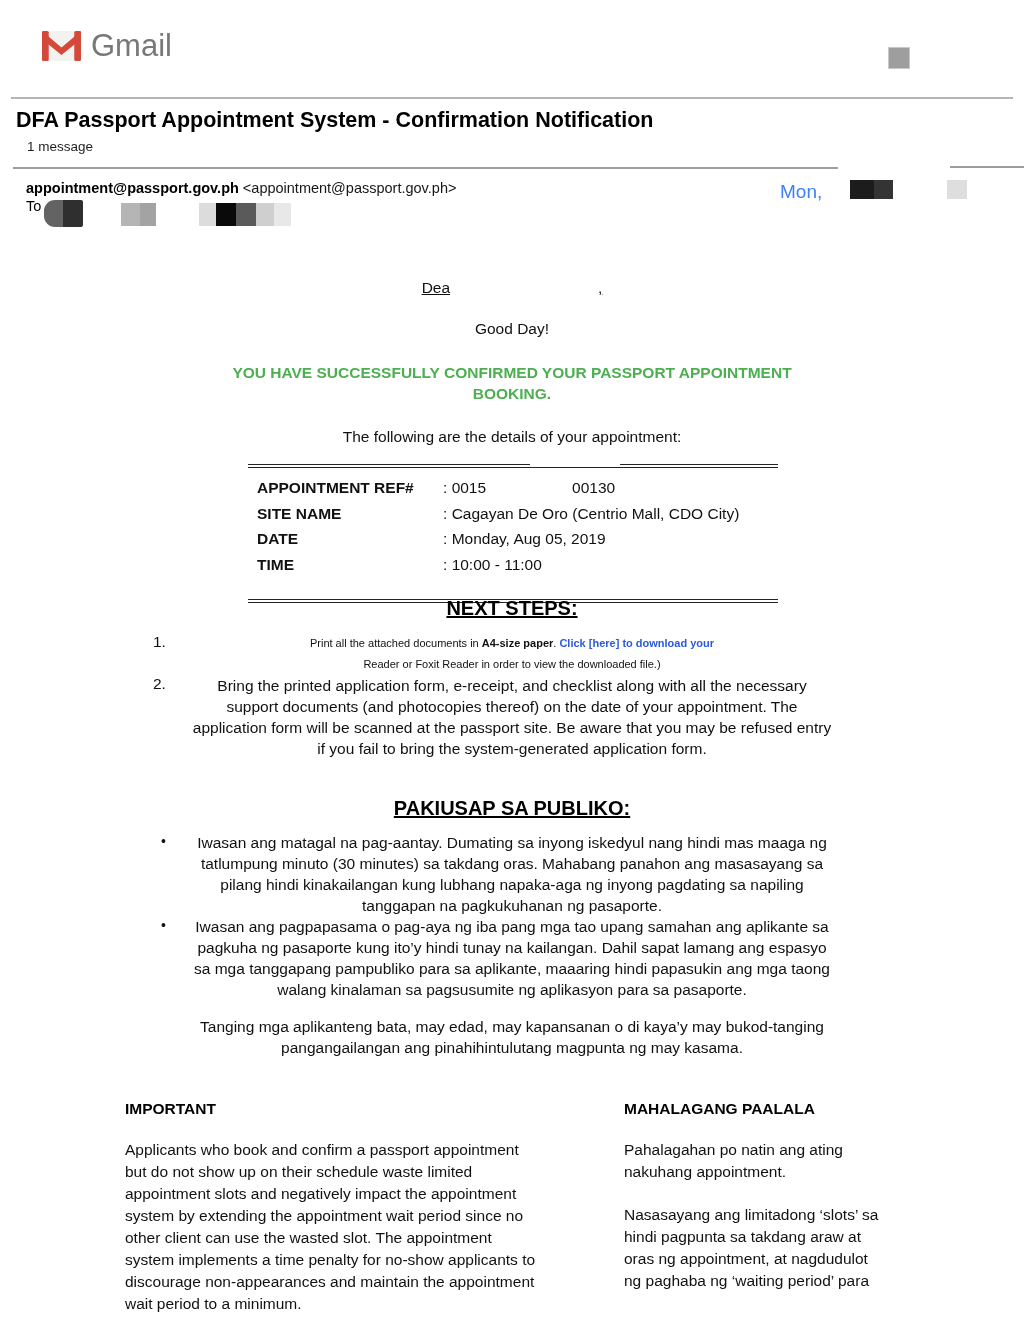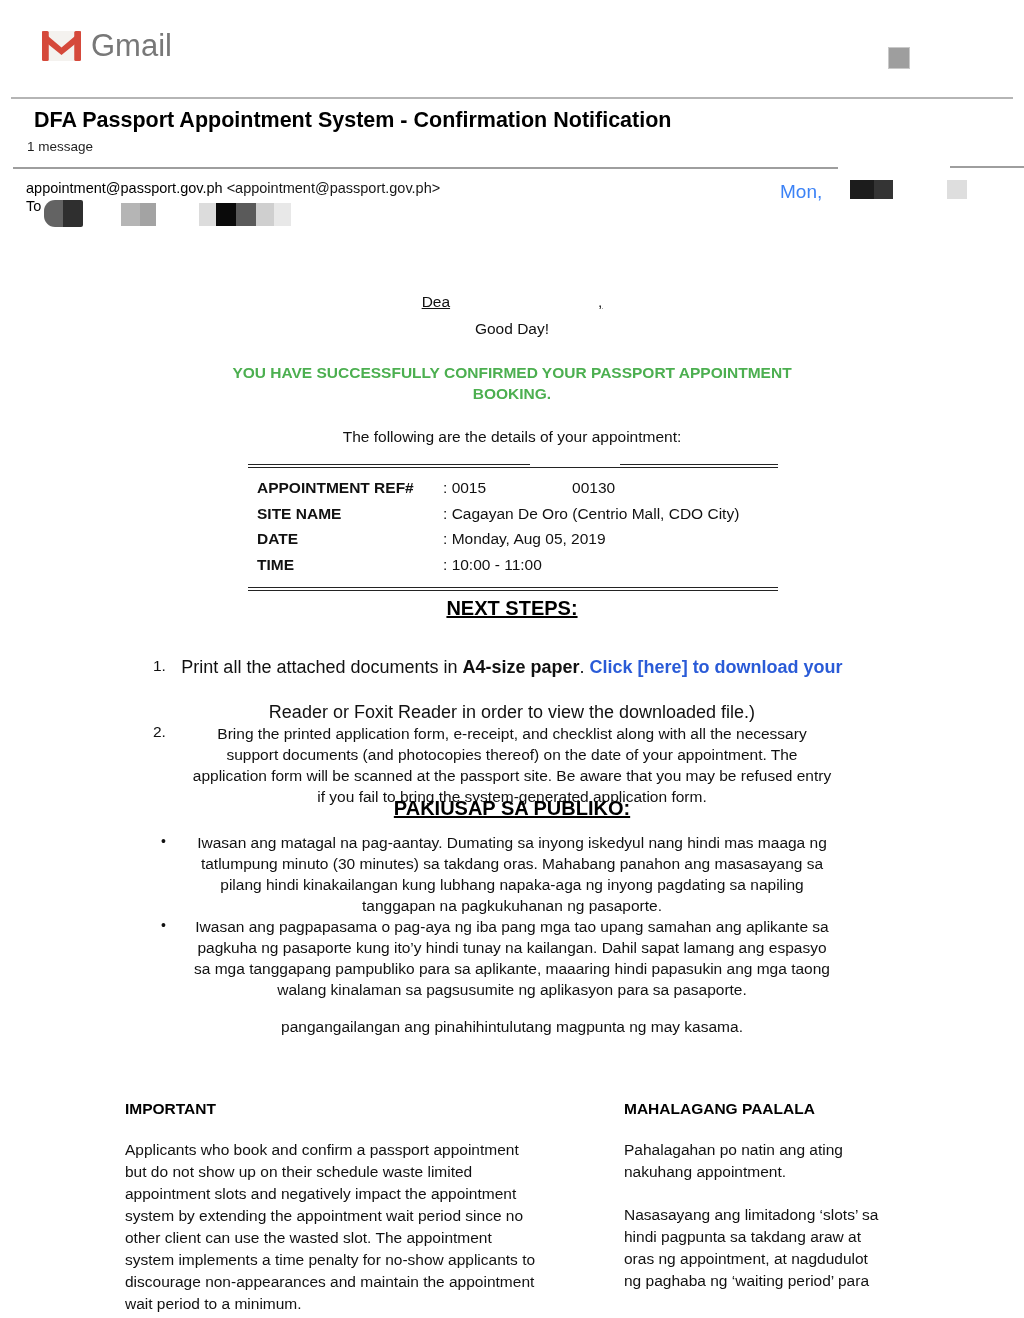--- a/index.html
+++ b/index.html
@@ -6,65 +6,65 @@
   .page{position:relative;width:1024px;height:1318px;background:#fff;overflow:hidden;
         font-family:"Liberation Sans","DejaVu Sans",sans-serif;color:#111;}
 
   
   .logo{position:absolute;left:26px;top:30px;display:flex;align-items:center;gap:10px;padding-left:16px;}
   .logo svg{width:39px;height:30px;display:block;}
   .wordmark{font-size:31px;color:#787878;line-height:1;letter-spacing:0;}
   .hdr-icon{position:absolute;left:888px;top:47px;width:20px;height:20px;background:#9e9e9e;border:1px solid #c9c9c9;}
   .rule1{position:absolute;left:11px;top:97px;width:1002px;border-top:2px solid #b5b5b5;}
 
-  .subject{position:absolute;left:34px;top:108px;font-size:21.5px;font-weight:bold;color:#000;margin:0;}
+  .subject{position:absolute;left:16px;top:108px;font-size:21.5px;font-weight:bold;color:#000;margin:0;}
   .msgcount{position:absolute;left:27px;top:139px;font-size:13.5px;color:#1f1f1f;}
   .rule2a{position:absolute;left:13px;top:167px;width:825px;border-top:2px solid #9e9e9e;}
   .rule2b{position:absolute;left:950px;top:166px;width:74px;border-top:2px solid #9e9e9e;}
 
   .fromrow{position:absolute;left:26px;top:180px;font-size:14.5px;color:#000;}
-  .fromrow b{font-weight:normal;}
+  .fromrow b{font-weight:bold;}
   .fromrow .addr{margin-left:4px;color:#161616;}
   .datecell{position:absolute;left:780px;top:181px;font-size:19px;color:#3b82f6;}
   .box-date{position:absolute;left:850px;top:180px;width:43px;height:19px;
             background:linear-gradient(90deg,#1c1c1c 0 55%,#343434 55%);}
   .box-time{position:absolute;left:947px;top:180px;width:20px;height:19px;background:#dedede;}
   .tolabel{position:absolute;left:26px;top:198px;font-size:14.5px;color:#000;}
   .r1{position:absolute;left:44px;top:200px;width:39px;height:27px;border-radius:11px 2px 2px 11px;
       background:linear-gradient(90deg,#636363 0 48%,#2f2f2f 48%);}
   .r2{position:absolute;left:121px;top:203px;width:35px;height:23px;
       background:linear-gradient(90deg,#b5b5b5 0 55%,#a3a3a3 55%);}
   .r3{position:absolute;left:199px;top:203px;width:92px;height:23px;
       background:linear-gradient(90deg,#dcdcdc 0 18%,#0a0a0a 18% 40%,#5a5a5a 40% 62%,#cfcfcf 62% 81%,#e8e8e8 81%);}
 
   
   .center{position:absolute;left:0;width:1024px;text-align:center;font-size:15.5px;color:#111;}
-  .greeting{top:293px;text-decoration:underline;}
+  .greeting{top:279px;text-decoration:underline;}
   .gap-name{display:inline-block;width:148px;}
   .salutation{top:320px;}
   .confirm{top:362px;font-size:17.5px;font-weight:bold;color:var(--green,#4CAF50);line-height:26px;}
   .confirm div{white-space:nowrap;}
   .intro{top:428px;}
 
   .dtable{position:absolute;left:248px;top:464px;width:530px;box-sizing:border-box;
-          border-top:4px double #232323;border-bottom:4px double #232323;padding:7px 0 10px;}
+          border-top:4px double #232323;border-bottom:4px double #232323;padding:7px 0 22px;}
   .trow{display:flex;font-size:15.5px;line-height:25.5px;text-align:left;}
   .tlabel{font-weight:bold;width:186px;padding-left:9px;flex:none;}
   .tval{white-space:nowrap;}
   .ref-gap{display:inline-block;width:86px;}
   .patch{position:absolute;left:282px;top:-4px;width:90px;height:2px;background:#fff;}
 
   .section-h{position:absolute;left:0;width:1024px;text-align:center;font-size:20px;
              font-weight:bold;text-decoration:underline;color:#000;}
   .nexth{top:597px;} .pakih{top:797px;}
 
   .steps{position:absolute;left:125px;top:633px;width:774px;}
   .step{position:relative;}
   .step-num{position:absolute;left:28px;top:0;font-size:15.5px;}
-  .tline{font-size:18px;line-height:21px;text-align:center;white-space:nowrap;margin-top:24px;}
+  .tline{font-size:11px;line-height:21px;text-align:center;white-space:nowrap;}
   .lines div{font-size:15.5px;line-height:21px;text-align:center;white-space:nowrap;}
   .link{color:var(--link,#2A5BD7);font-weight:bold;text-decoration:none;cursor:pointer;}
   .bold{font-weight:bold;}
 
   .bullets{position:absolute;left:125px;top:832px;width:774px;}
   .bullet{position:relative;}
   .bullet-mark{position:absolute;left:36px;top:1px;font-size:14px;}
 
   .note{top:1016px;line-height:21px;}
   .note div{white-space:nowrap;}
@@ -174,20 +174,21 @@
       <span class="bullet-mark">•</span>
       <div class="lines">
           <div>Iwasan ang pagpapasama o pag-aya ng iba pang mga tao upang samahan ang aplikante sa</div>
           <div>pagkuha ng pasaporte kung ito’y hindi tunay na kailangan. Dahil sapat lamang ang espasyo</div>
           <div>sa mga tanggapang pampubliko para sa aplikante, maaaring hindi papasukin ang mga taong</div>
           <div>walang kinalaman sa pagsusumite ng aplikasyon para sa pasaporte.</div>
         </div>
     </div>
   </div>
   <div class="center note lines">
+      <div>Tanging mga aplikanteng bata, may edad, may kapansanan o di kaya’y may bukod-tanging</div>
       <div>pangangailangan ang pinahihintulutang magpunta ng may kasama.</div>
     </div>
 
   <div class="col col-left">
     <h2 class="col-h">IMPORTANT</h2>
     <div class="lines">
         <div>Applicants who book and confirm a passport appointment</div>
         <div>but do not show up on their schedule waste limited</div>
         <div>appointment slots and negatively impact the appointment</div>
         <div>system by extending the appointment wait period since no</div>

